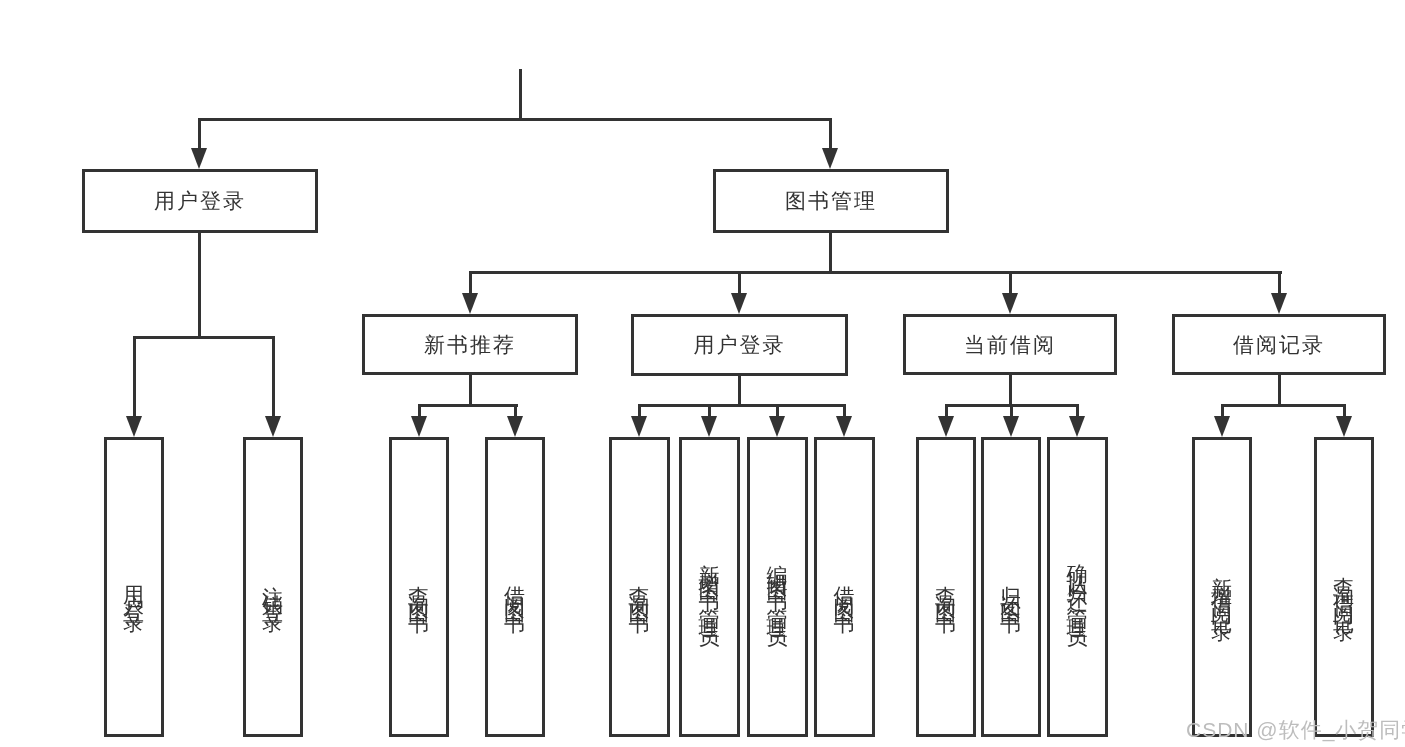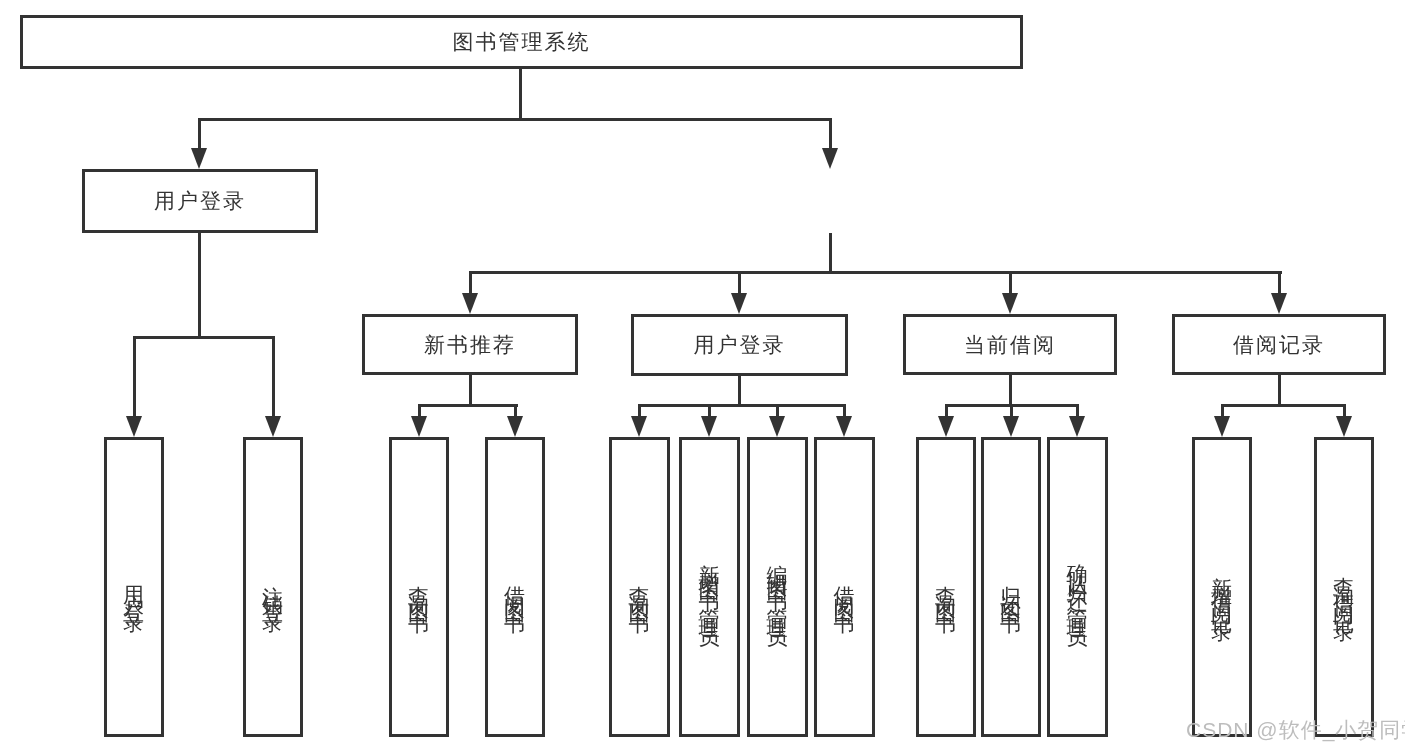--- a/index.html
+++ b/index.html
@@ -31,28 +31,28 @@
     position:absolute; left:1186px; top:716px;
     font-size:21px; color:#bdbdbd; letter-spacing:1px;
     white-space:nowrap; z-index:10;
   }
 </style>
 </head>
 <body>
 
 <div id="canvas">
 
-  <div class="node" style="left:20px;top:15px;width:1003px;height:54px;">
-    <span class="hlabel">图书管理系统</span>
-  </div>
 
   <div class="node" style="left:82px;top:169px;width:236px;height:64px;">
     <span class="hlabel">用户登录</span>
   </div>
 
+  <div class="node" style="left:713px;top:169px;width:236px;height:64px;">
+    <span class="hlabel">图书管理</span>
+  </div>
 
   <div class="node" style="left:362px;top:314px;width:216px;height:61px;">
     <span class="hlabel">新书推荐</span>
   </div>
 
   <div class="node" style="left:631px;top:314px;width:217px;height:62px;">
     <span class="hlabel">用户登录</span>
   </div>
 
   <div class="node" style="left:903px;top:314px;width:214px;height:61px;align-items:center;">

